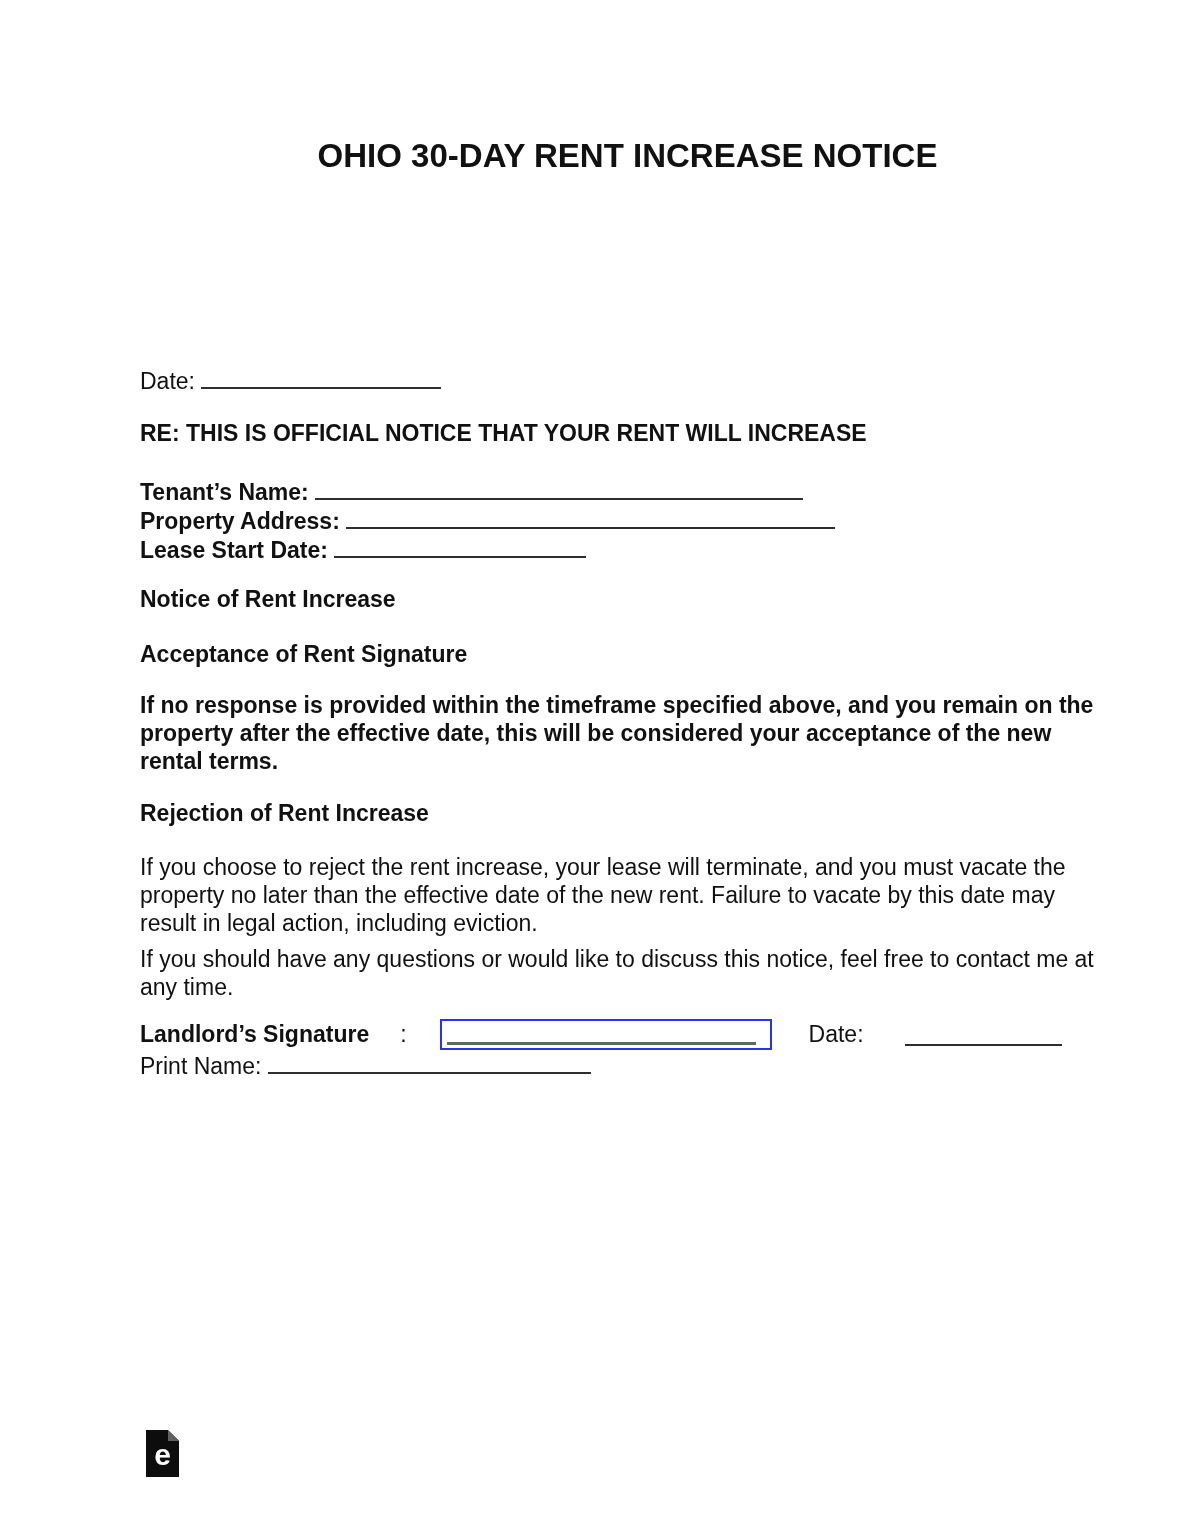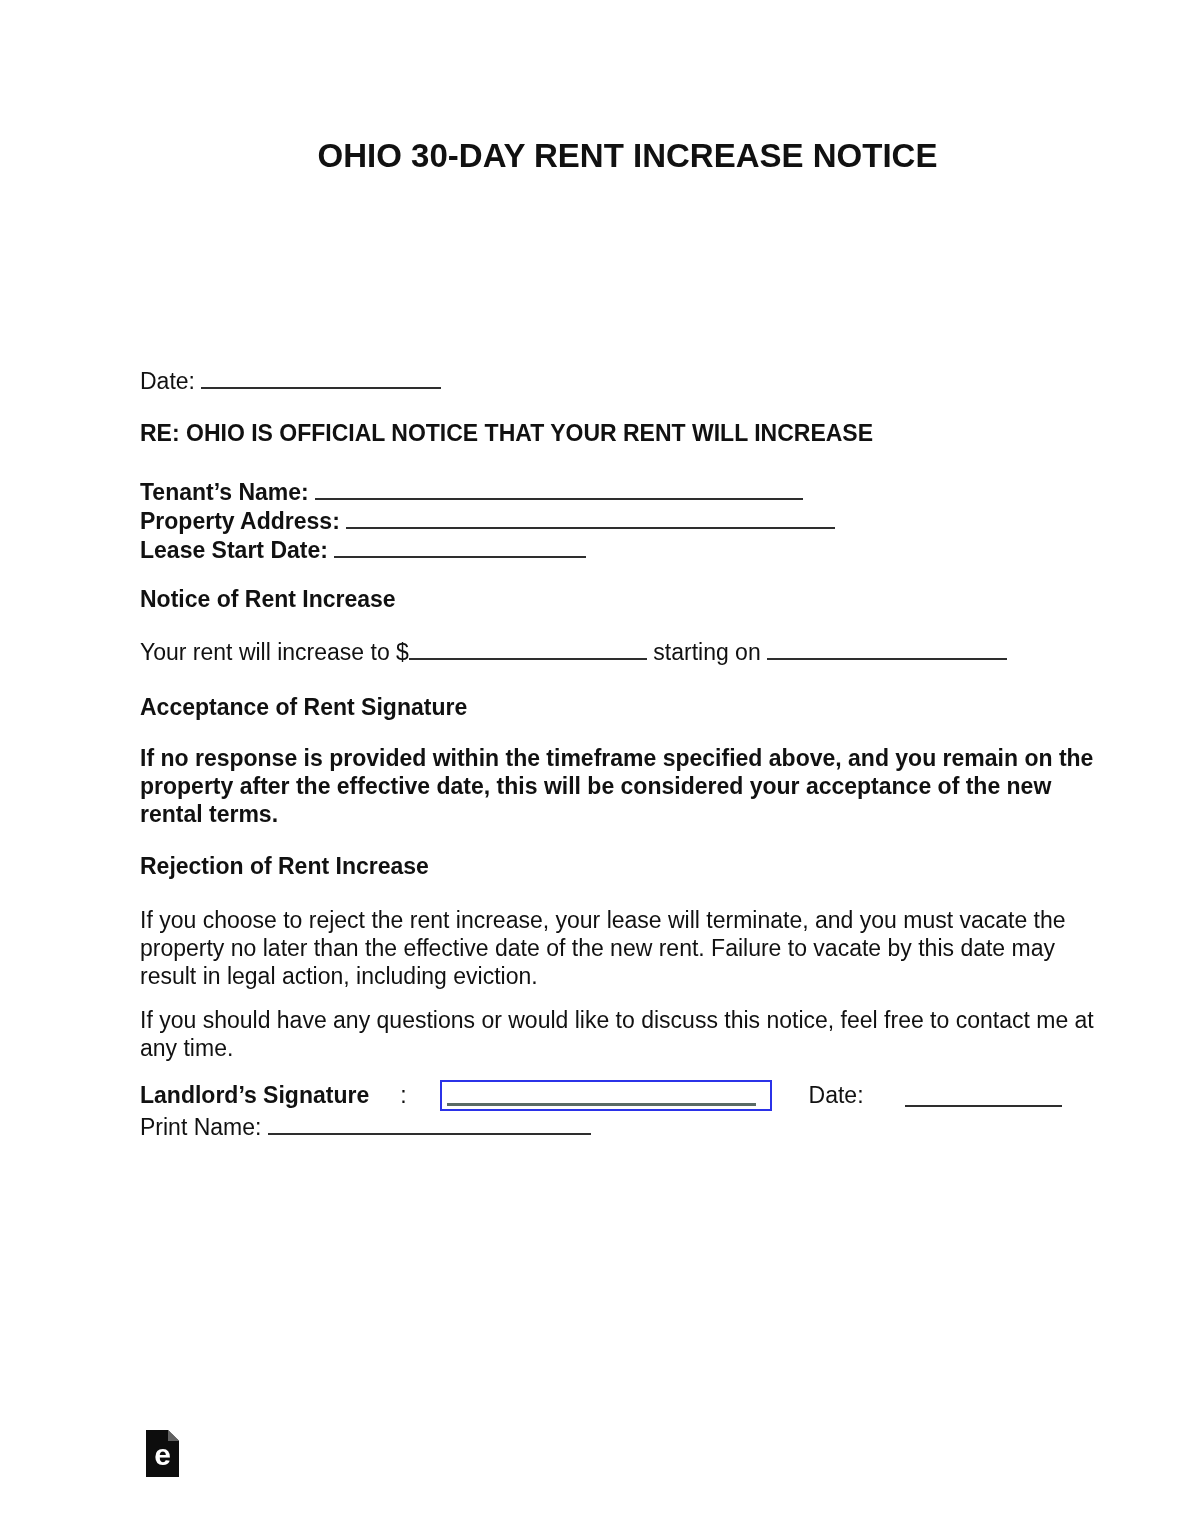--- a/index.html
+++ b/index.html
@@ -44,21 +44,21 @@
 
   .mt-date { margin-top: 190px; }
   .mt-re { margin-top: 24px; }
   .mt-tenant { margin-top: 30px; font-weight: bold; }
   .mt-notice-h { margin-top: 21px; }
   .mt-notice-p { margin-top: 24px; }
   .mt-accept-h { margin-top: 27px; }
   .mt-accept-p { margin-top: 23px; font-weight: bold; }
   .mt-reject-h { margin-top: 24px; }
   .mt-reject-p { margin-top: 26px; }
-  .mt-contact-p { margin-top: 16px; }
+  .mt-contact-p { margin-top: 8px; }
   .mt-signature { margin-top: 16px; gap: 31px; }
 
   .sig-row { display: flex; align-items: center; height: 34px; }
   .sig-field {
     position: relative;
     display: inline-block;
     width: 328px;
     height: 27px;
     border: 2px solid #2b32e8;
     background: #ffffff;
@@ -110,44 +110,40 @@
 <div class="page">
   <div class="content">
 
     <div class="doc-title">OHIO 30-DAY RENT INCREASE NOTICE</div>
 
     <div class="block mt-date">
       <span>Date:</span>
       <span class="blank w-date"></span>
     </div>
 
-    <div class="block mt-re bold">RE: OHIO IS OFFICIAL NOTICE THAT YOUR RENT WILL INCREASE</div>
+    <div class="block mt-re bold">RE: THIS IS OFFICIAL NOTICE THAT YOUR RENT WILL INCREASE</div>
 
     <div class="block mt-tenant">
       <div>
         <span>Tenant’s Name:</span>
         <span class="blank w-tenant"></span>
       </div>
       <div>
         <span>Property Address:</span>
         <span class="blank w-address"></span>
       </div>
       <div>
         <span>Lease Start Date:</span>
         <span class="blank w-lease"></span>
       </div>
     </div>
 
     <div class="block mt-notice-h bold">Notice of Rent Increase</div>
 
     <div class="block mt-notice-p">
-      <div><span>Your rent will increase to $</span><span class="blank w-amount"></span>
-        <span>starting on</span>
-        <span class="blank w-start"></span>
-      </div>
     </div>
 
     <div class="block mt-accept-h bold">Acceptance of Rent Signature</div>
     <div class="block mt-accept-p">If no response is provided within the timeframe specified above, and you remain on the property after the effective date, this will be considered your acceptance of the new rental terms.</div>
 
     <div class="block mt-reject-h bold">Rejection of Rent Increase</div>
     <div class="block mt-reject-p">If you choose to reject the rent increase, your lease will terminate, and you must vacate the property no later than the effective date of the new rent. Failure to vacate by this date may result in legal action, including eviction.</div>
 
     <div class="block mt-contact-p">If you should have any questions or would like to discuss this notice, feel free to contact me at any time.</div>
 

